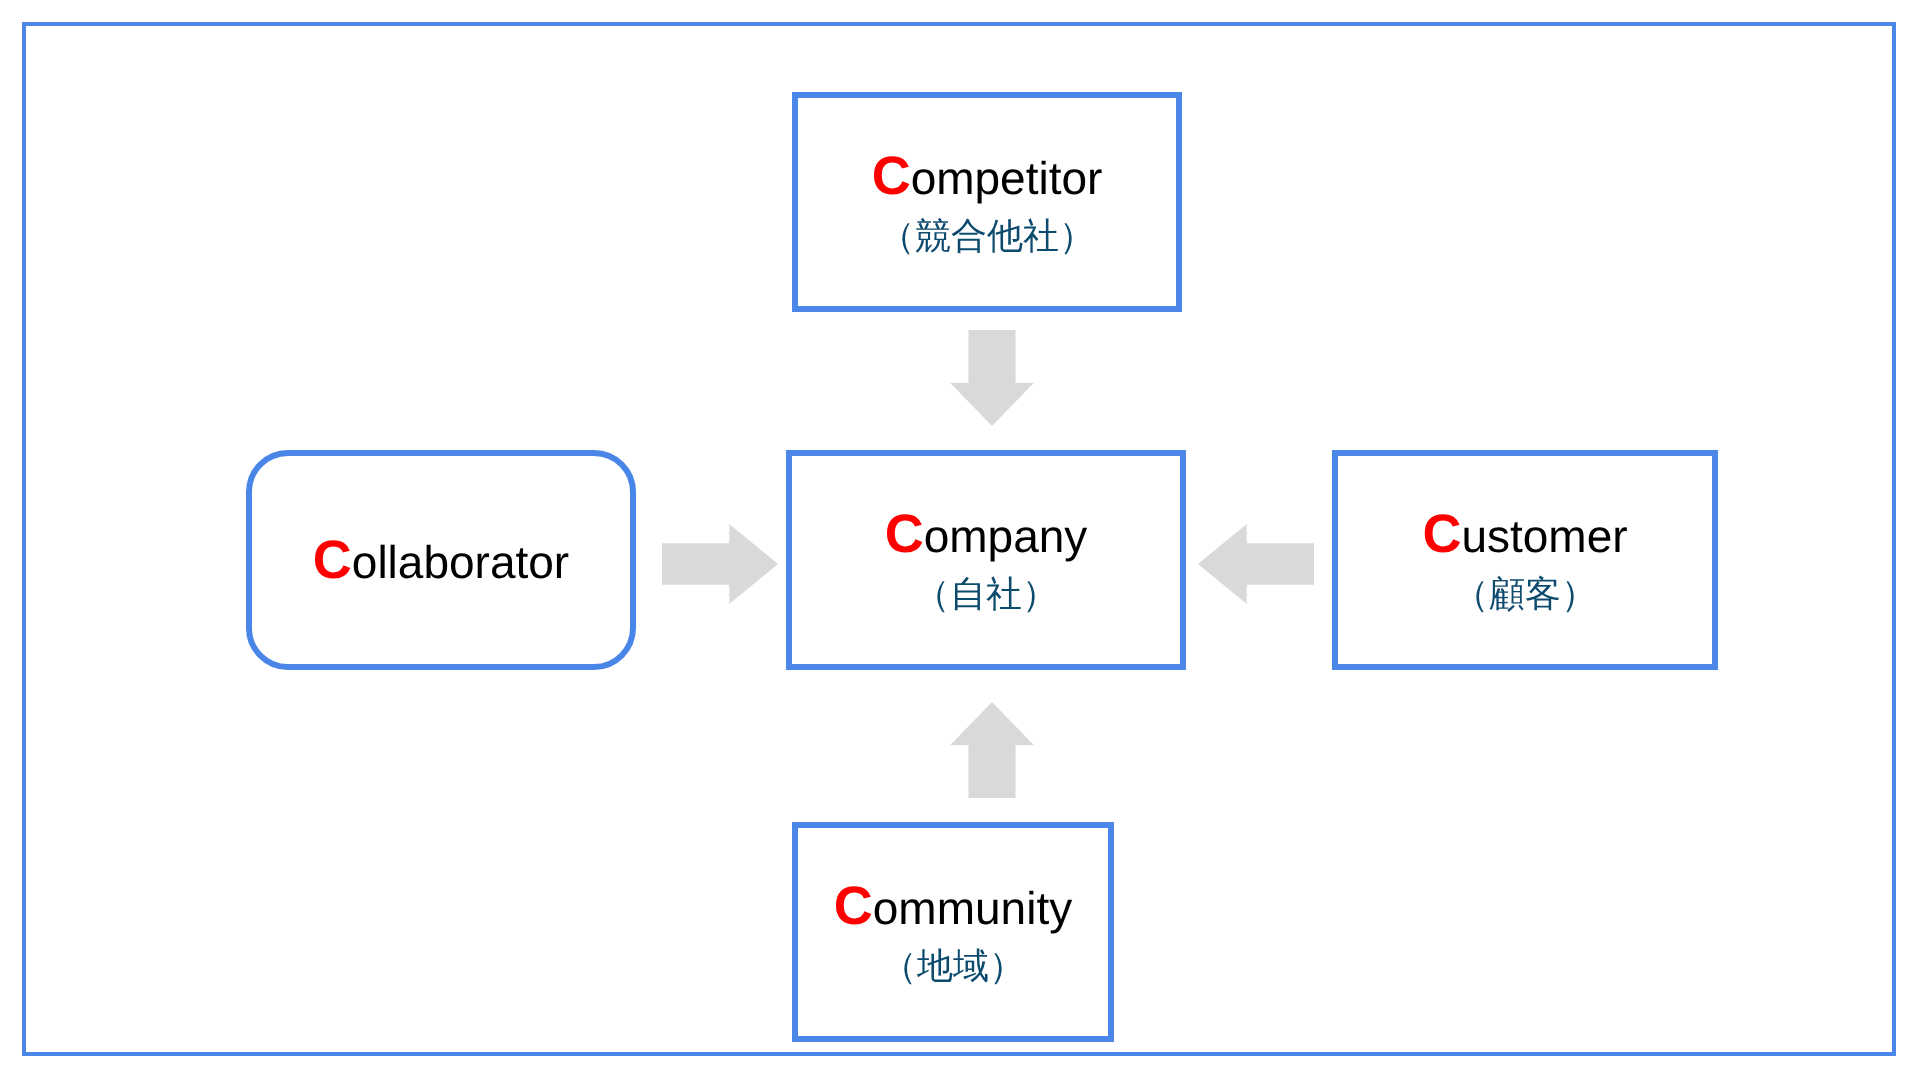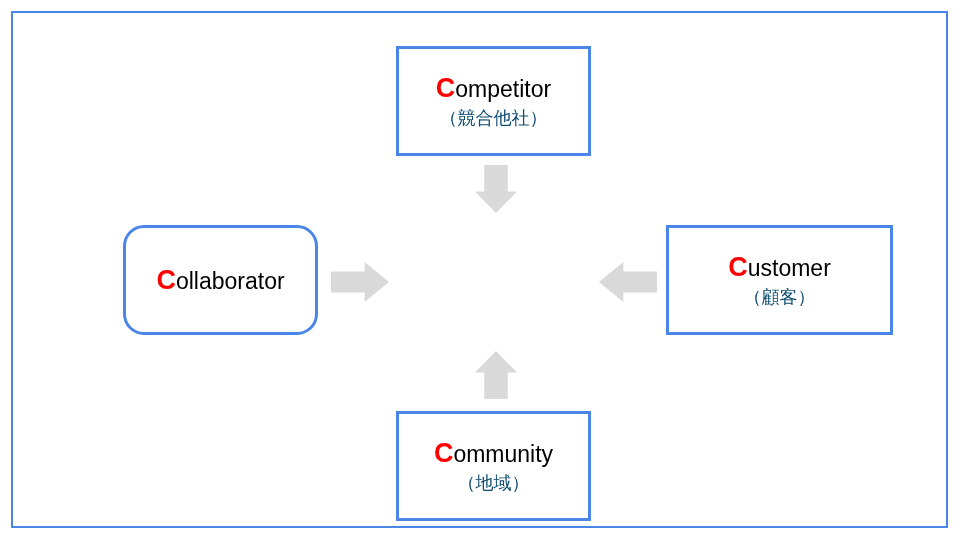--- a/index.html
+++ b/index.html
@@ -54,22 +54,22 @@
     font-size: 18px;
     line-height: 1.2;
     color: #0c4a6e;
     white-space: nowrap;
     margin-top: 5px;
   }
   
   #box-competitor  { left: 383px; top: 33px;  width: 195px; height: 110px; }
   #box-collaborator{ left: 110px; top: 212px; width: 195px; height: 110px; border-radius: 21px; }
   #box-company     { left: 380px; top: 212px; width: 200px; height: 110px; }
-  #box-customer    { left: 653px; top: 212px; width: 227px; height: 110px; }
-  #box-community   { left: 383px; top: 398px; width: 195px; height: 110px; }
+  #box-customer    { left: 653px; top: 212px; width: 193px; height: 110px; }
+  #box-community   { left: 383px; top: 398px; width: 161px; height: 110px; }
 
   
   .arrow {
     position: absolute;
     background: #d9d9d9;
   }
   #arrow-top {
     left: 462px; top: 152px; width: 42px; height: 48px;
     -webkit-clip-path: polygon(22% 0%, 78% 0%, 78% 55%, 100% 55%, 50% 100%, 0% 55%, 22% 55%);
     clip-path: polygon(22% 0%, 78% 0%, 78% 55%, 100% 55%, 50% 100%, 0% 55%, 22% 55%);
@@ -98,20 +98,24 @@
 
     <div class="c-box" id="box-competitor">
       <div class="c-title"><span class="cap">C</span><span>ompetitor</span></div>
       <div class="c-sub">（競合他社）</div>
     </div>
 
     <div class="c-box" id="box-collaborator">
       <div class="c-title"><span class="cap">C</span><span>ollaborator</span></div>
     </div>
 
+    <div class="c-box" id="box-company">
+      <div class="c-title"><span class="cap">C</span><span>ompany</span></div>
+      <div class="c-sub">（自社）</div>
+    </div>
 
     <div class="c-box" id="box-customer">
       <div class="c-title"><span class="cap">C</span><span>ustomer</span></div>
       <div class="c-sub">（顧客）</div>
     </div>
 
     <div class="c-box" id="box-community">
       <div class="c-title"><span class="cap">C</span><span>ommunity</span></div>
       <div class="c-sub">（地域）</div>
     </div>

